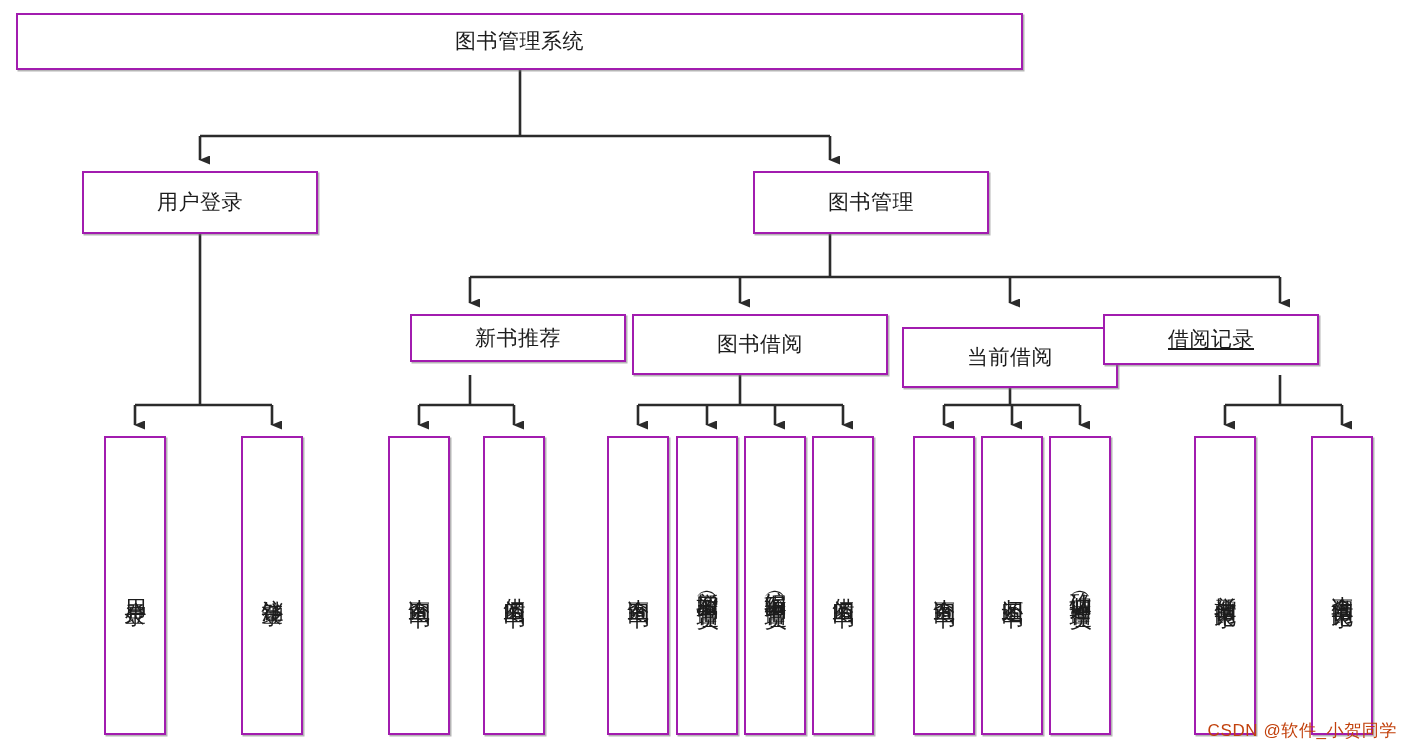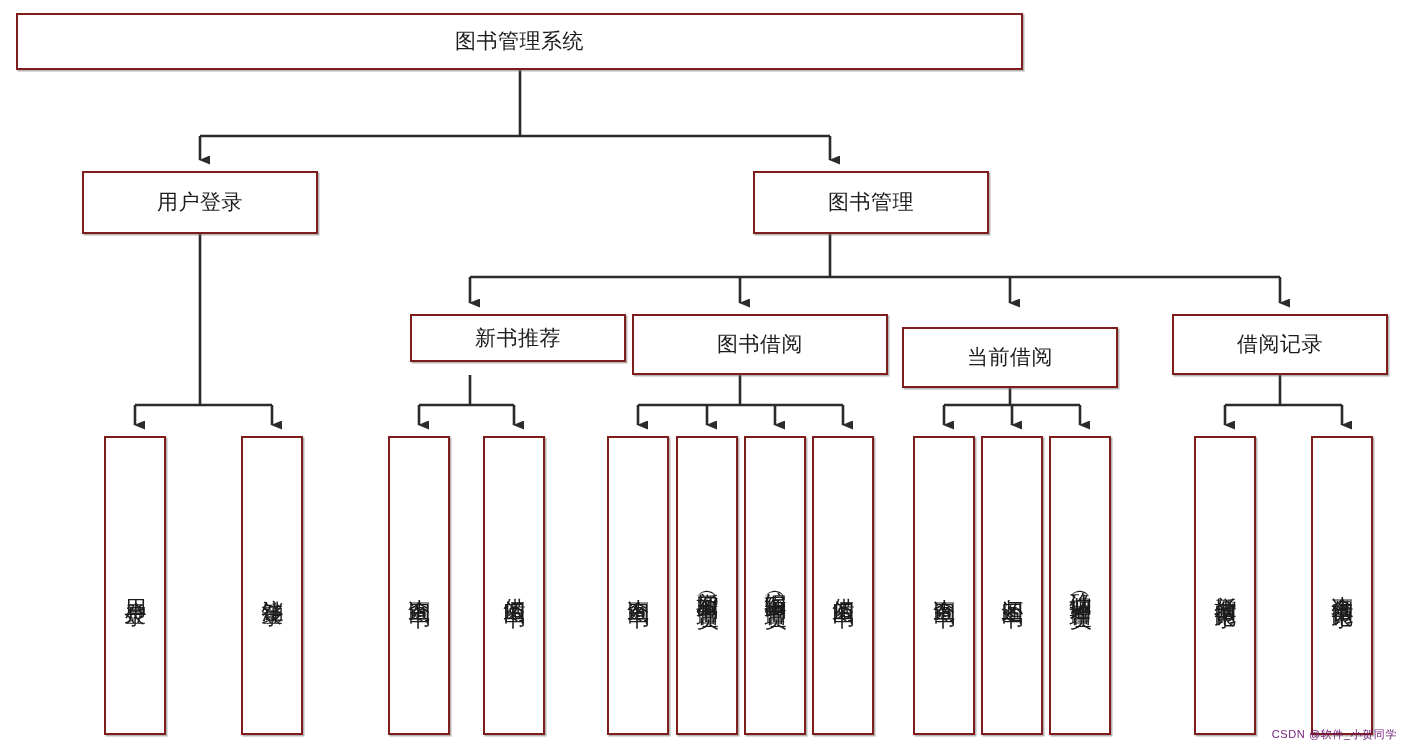--- a/index.html
+++ b/index.html
@@ -24,21 +24,21 @@
     left: 0;
     top: 0;
     width: 1405px;
     height: 747px;
     pointer-events: none;
   }
   .node {
     position: absolute;
     box-sizing: border-box;
     background: #ffffff;
-    border: 2px solid #7f1d1d;
+    border: 2px solid #a21caf;
     box-shadow: 1.5px 1.5px 0 0 rgba(120,120,120,0.55);
     display: flex;
     align-items: center;
     justify-content: center;
     z-index: 3;
   }
   .node .label {
     font-size: 21px;
     line-height: 1.25;
     letter-spacing: 0.5px;
@@ -56,22 +56,22 @@
     font-size: 22px;
     line-height: 1.22;
     letter-spacing: 2.5px;
     white-space: normal;
     max-height: 100%;
   }
   #watermark {
     position: absolute;
     right: 8px;
     bottom: 5px;
-    font-size: 11px;
-    color: #701a75;
+    font-size: 17px;
+    color: #c2410c;
     letter-spacing: 0.6px;
     z-index: 5;
     white-space: nowrap;
     user-select: none;
   }
 </style>
 </head>
 <body>
 
 <div id="canvas">
@@ -131,21 +131,21 @@
       </div>
       <div class="node branch" style="left: 362px; top: 314px; width: 216px; height: 48px; margin-left: 48px;">
         <span class="label">新书推荐</span>
       </div>
       <div class="node branch" style="left: 632px; top: 314px; width: 256px; height: 61px;">
         <span class="label">图书借阅</span>
       </div>
       <div class="node branch" style="left: 902px; top: 314px; width: 216px; height: 61px; margin-top: 13px;">
         <span class="label">当前借阅</span>
       </div>
-      <div class="node branch" style="left: 1172px; top: 314px; width: 216px; height: 61px;">
+      <div class="node branch" style="left: 1103px; top: 314px; width: 216px; height: 51px; text-decoration: underline;">
         <span class="label">借阅记录</span>
       </div>
       <div class="node leaf" style="left: 104px; top: 436px; width: 62px; height: 299px;">
         <span class="label">用户登录</span>
       </div>
       <div class="node leaf" style="left: 241px; top: 436px; width: 62px; height: 299px;">
         <span class="label">注销登录</span>
       </div>
       <div class="node leaf" style="left: 388px; top: 436px; width: 62px; height: 299px;">
         <span class="label">查询图书</span>

